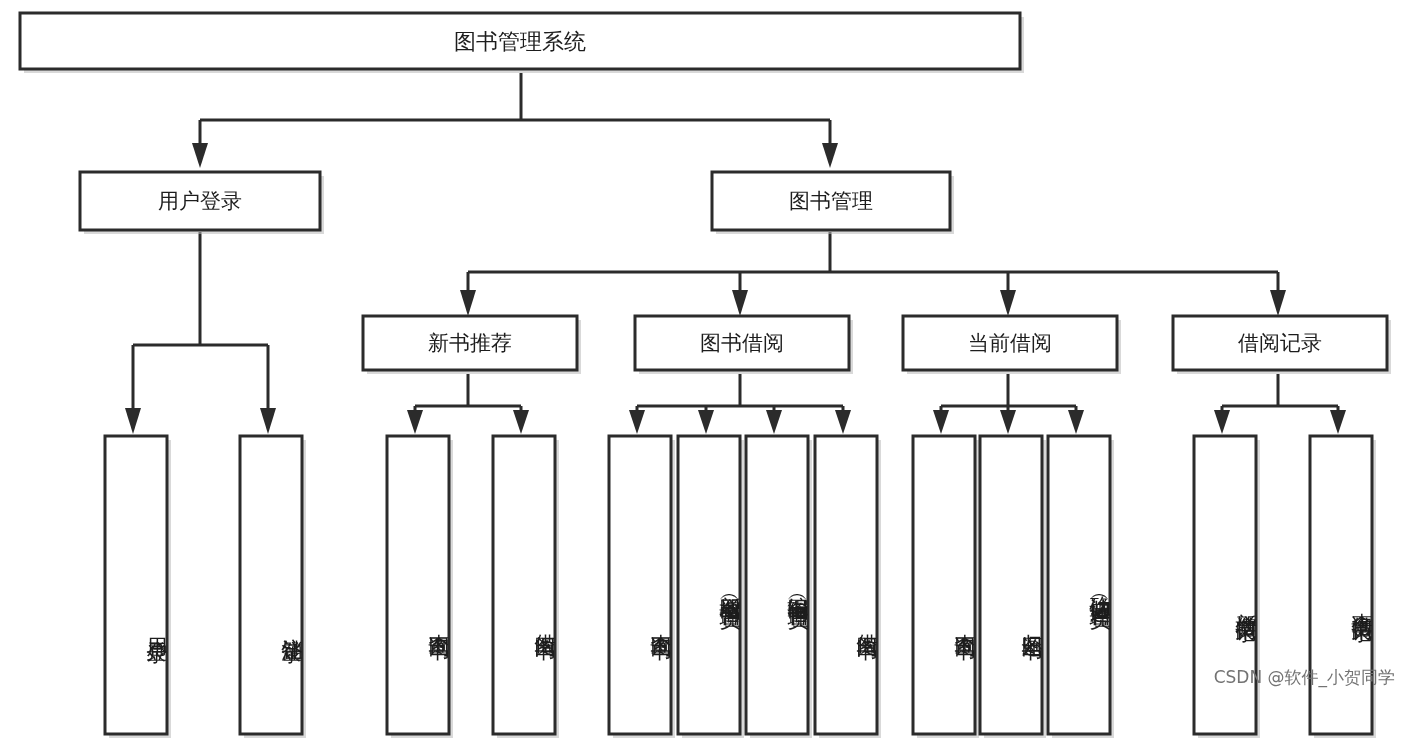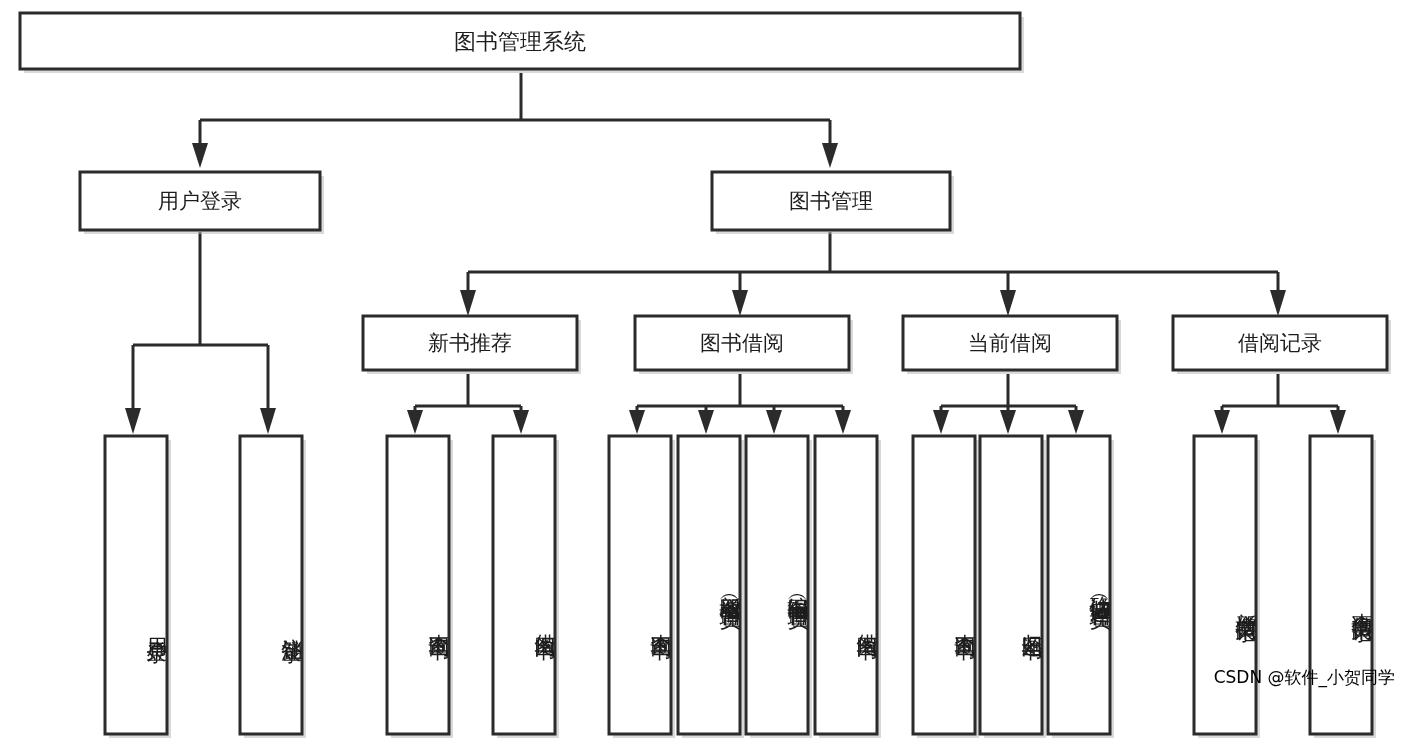--- a/index.html
+++ b/index.html
@@ -68,21 +68,21 @@
     white-space: nowrap;
     pointer-events: none;
     user-select: none;
   }
   .watermark {
     position: absolute;
     right: 10px;
     bottom: 6px;
     font-family: "DejaVu Sans", "Liberation Sans", sans-serif;
     font-size: 17px;
-    color: #000000;
+    color: #737373;
     white-space: nowrap;
     user-select: none;
   }
 </style>
 </head>
 <body>
 
 <div id="diagram-root">
 
   <svg class="tree" viewBox="0 0 1405 747">

